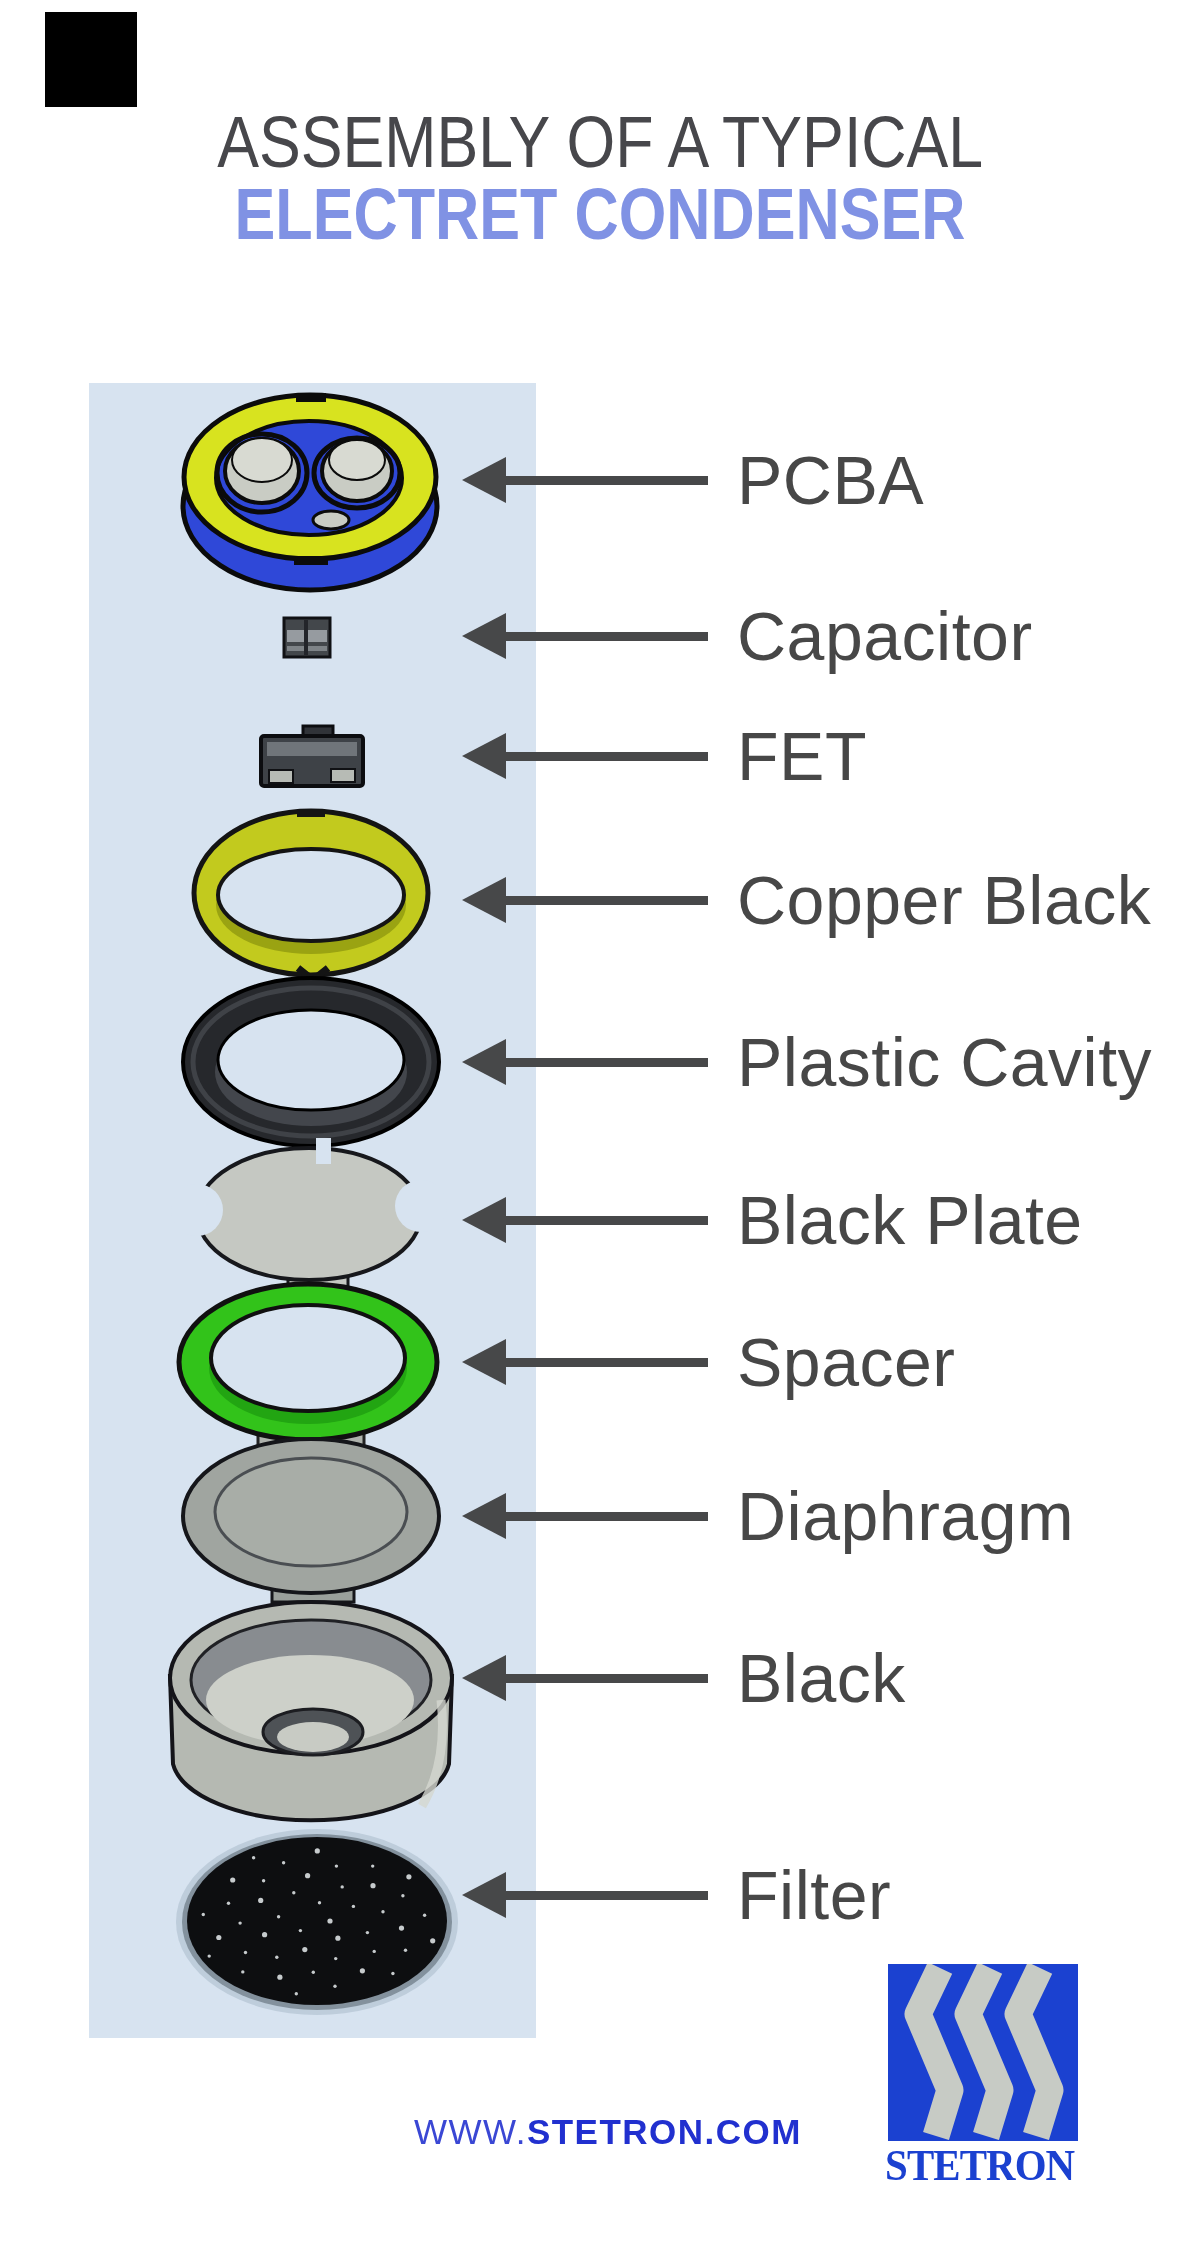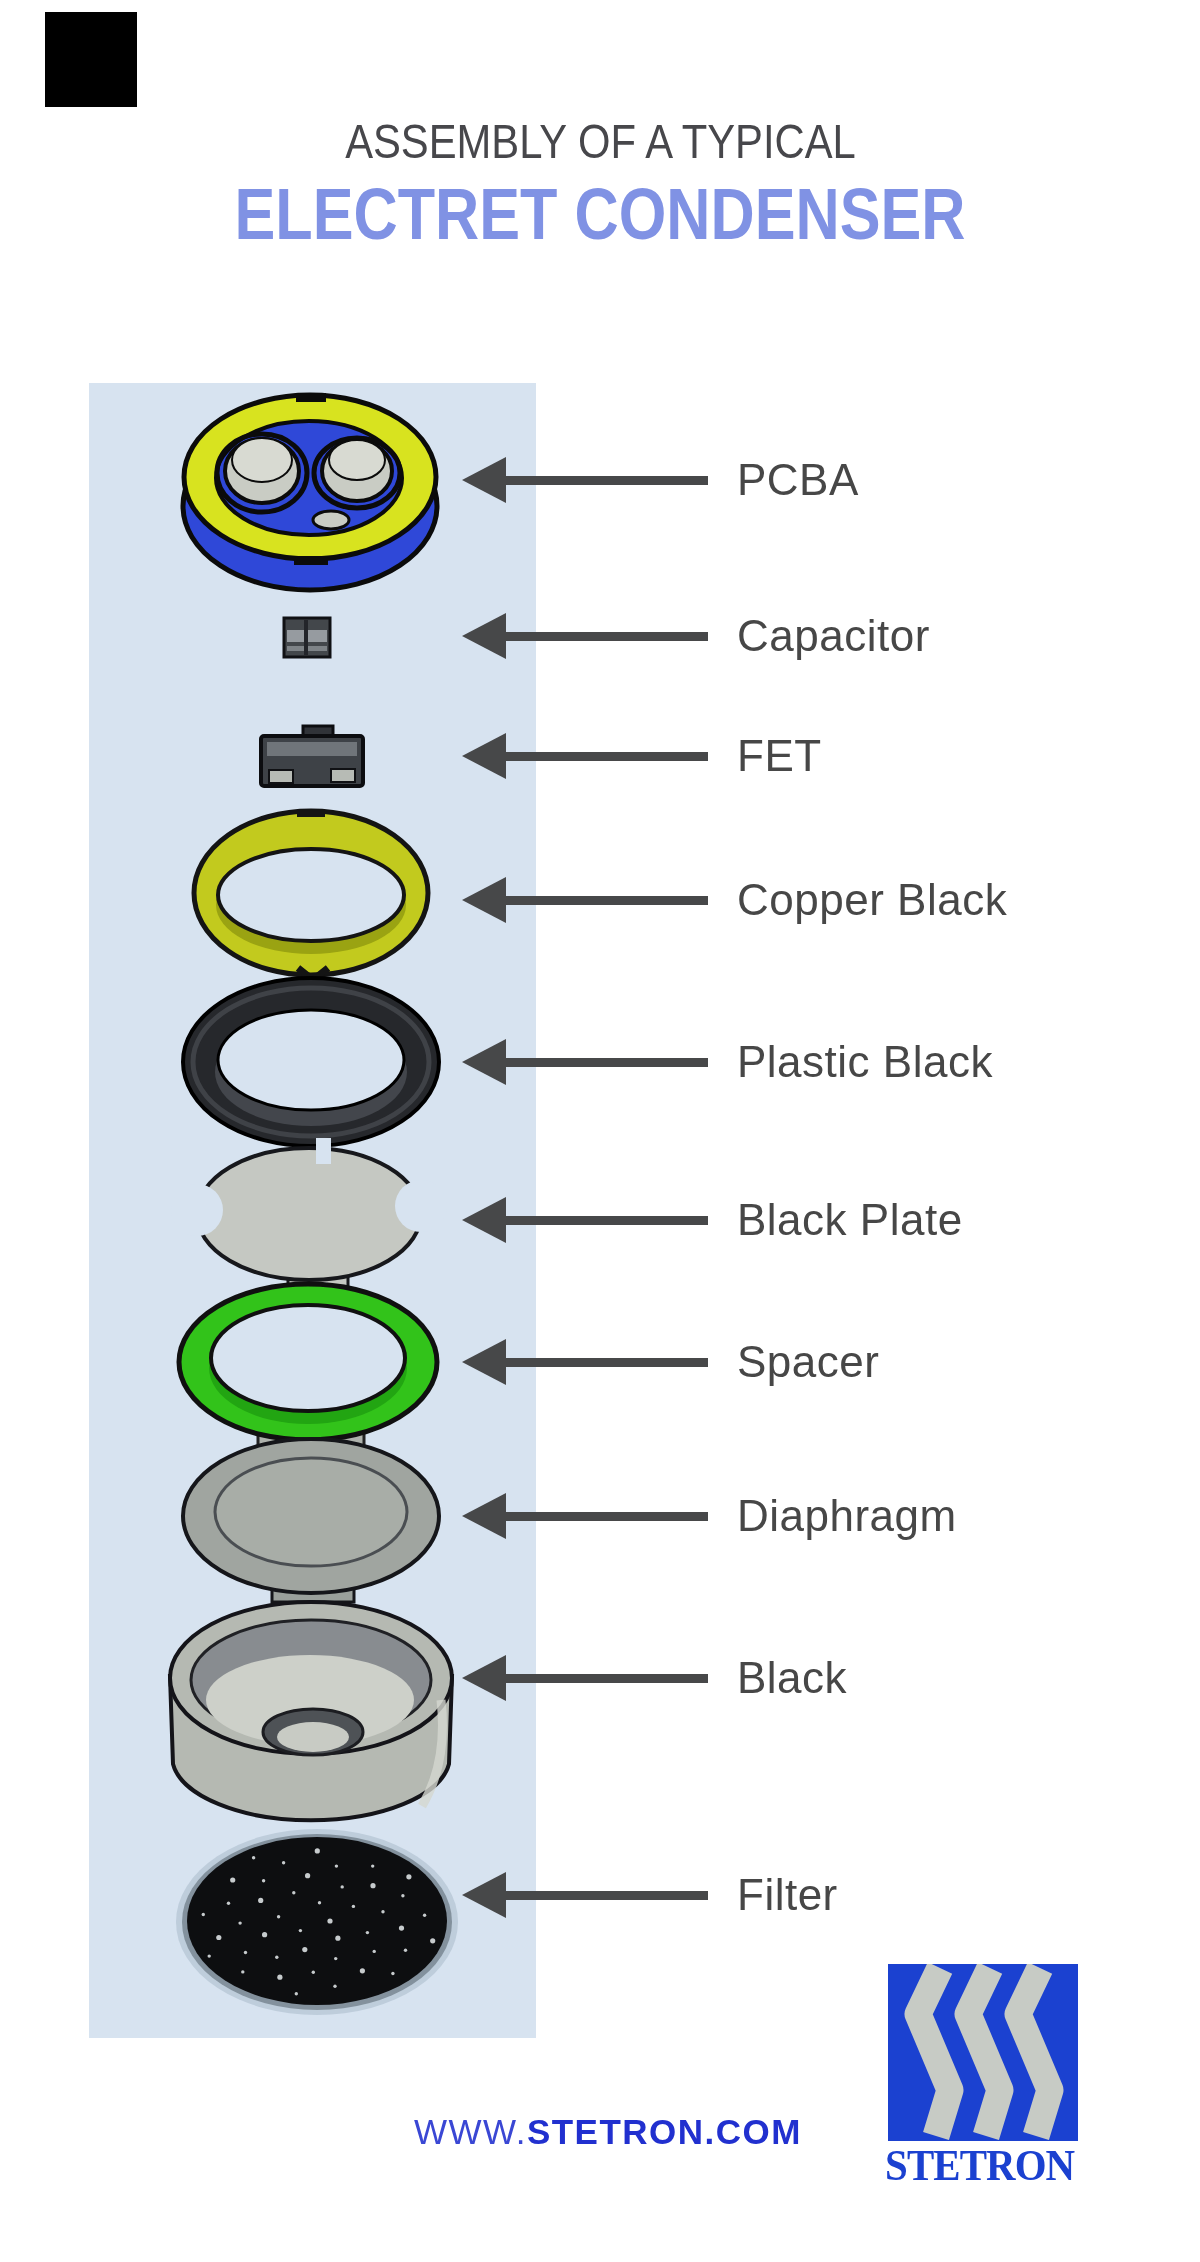--- a/index.html
+++ b/index.html
@@ -3,35 +3,35 @@
 <meta charset="utf-8">
 <style>
   html,body{margin:0;padding:0;background:#fff;}
   .page{position:relative;width:1200px;height:2262px;background:#ffffff;overflow:hidden;
         font-family:"Liberation Sans", sans-serif;}
 
   .corner-mark{position:absolute;left:45px;top:12px;width:92px;height:95px;background:#000;}
 
   .title-line{position:absolute;left:0;width:1200px;text-align:center;white-space:nowrap;}
   .squeeze{display:inline-block;transform:scaleX(.87);transform-origin:50% 50%;}
-  .title-1{top:104px;font-size:48px;line-height:76px;font-weight:400;color:var(--title_primary);letter-spacing:0px;}
+  .title-1{top:104px;font-size:72px;line-height:76px;font-weight:400;color:var(--title_primary);letter-spacing:0px;}
   .title-2{top:170px;font-size:72px;line-height:88px;font-weight:700;color:var(--title_accent);}
   .title-3{top:254px;font-size:94px;line-height:88px;font-weight:700;color:var(--title_accent);}
 
   .band{position:absolute;left:89px;top:383px;width:447px;height:1655px;background:var(--band_bg);}
 
   svg.diagram{position:absolute;left:0;top:0;}
 
   .part-row{position:absolute;left:462px;height:64px;display:flex;align-items:center;}
   .arrow{position:relative;width:246px;height:46px;flex:0 0 auto;}
   .arrow-head{position:absolute;left:0;top:0;width:0;height:0;
               border-top:23px solid transparent;border-bottom:23px solid transparent;
               border-right:44px solid var(--arrow);}
   .arrow-shaft{position:absolute;left:38px;top:19px;width:208px;height:9px;background:var(--arrow);}
-  .part-label{margin-left:29px;font-size:44px;font-weight:400;color:var(--label_text);
+  .part-label{margin-left:29px;font-size:68px;font-weight:400;color:var(--label_text);
               white-space:nowrap;letter-spacing:0.5px;}
 
   .footer-url{position:absolute;left:8px;top:2112px;width:1200px;text-align:center;
               font-size:35px;letter-spacing:1.5px;white-space:nowrap;}
   .url-prefix{font-weight:400;color:var(--url_blue_light);}
   .url-domain{font-weight:700;color:var(--url_blue);}
 
   .logo-box{position:absolute;left:888px;top:1964px;width:190px;height:177px;background:var(--logo_blue);}
   .logo-wordmark{position:absolute;left:878px;top:2140px;width:210px;text-align:left;
                  font-family:"Liberation Serif", serif;font-weight:700;font-size:44px;
@@ -208,21 +208,21 @@
         <div class="arrow-head"></div>
         <div class="arrow-shaft"></div>
       </div>
     <span class="part-label">Copper Black</span>
   </div>
   <div class="part-row" style="top:1030px">
     <div class="arrow">
         <div class="arrow-head"></div>
         <div class="arrow-shaft"></div>
       </div>
-    <span class="part-label">Plastic Black</span>
+    <span class="part-label">Plastic Cavity</span>
   </div>
   <div class="part-row" style="top:1188px">
     <div class="arrow">
         <div class="arrow-head"></div>
         <div class="arrow-shaft"></div>
       </div>
     <span class="part-label">Black Plate</span>
   </div>
   <div class="part-row" style="top:1484px">
     <div class="arrow">

